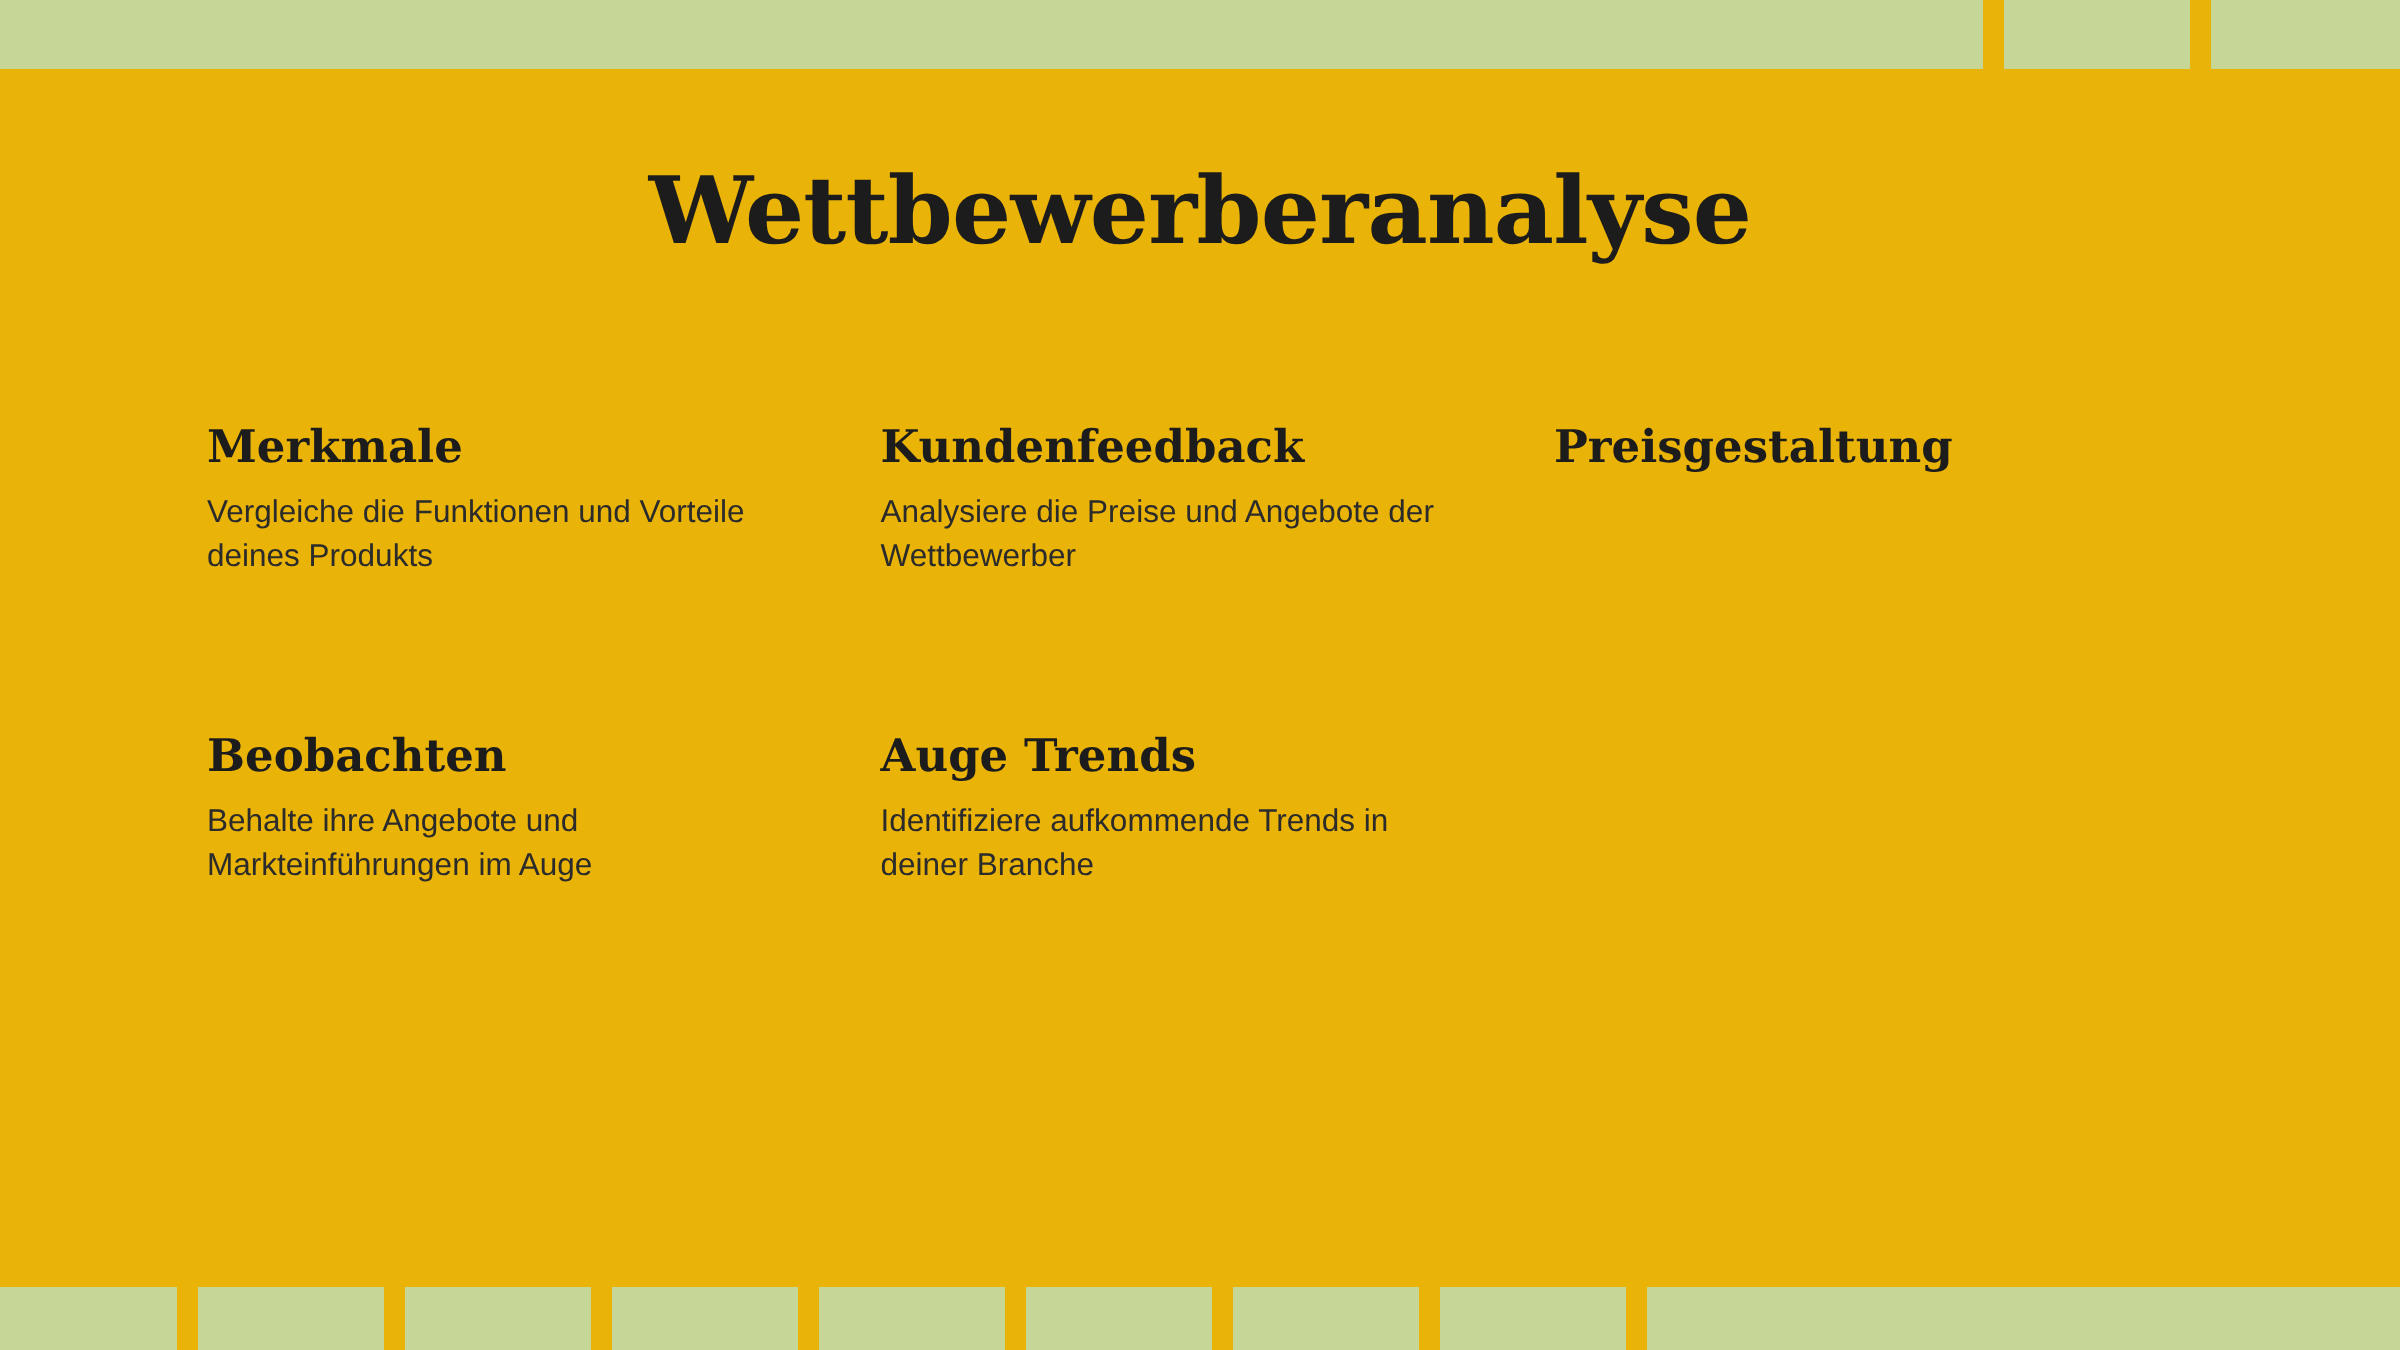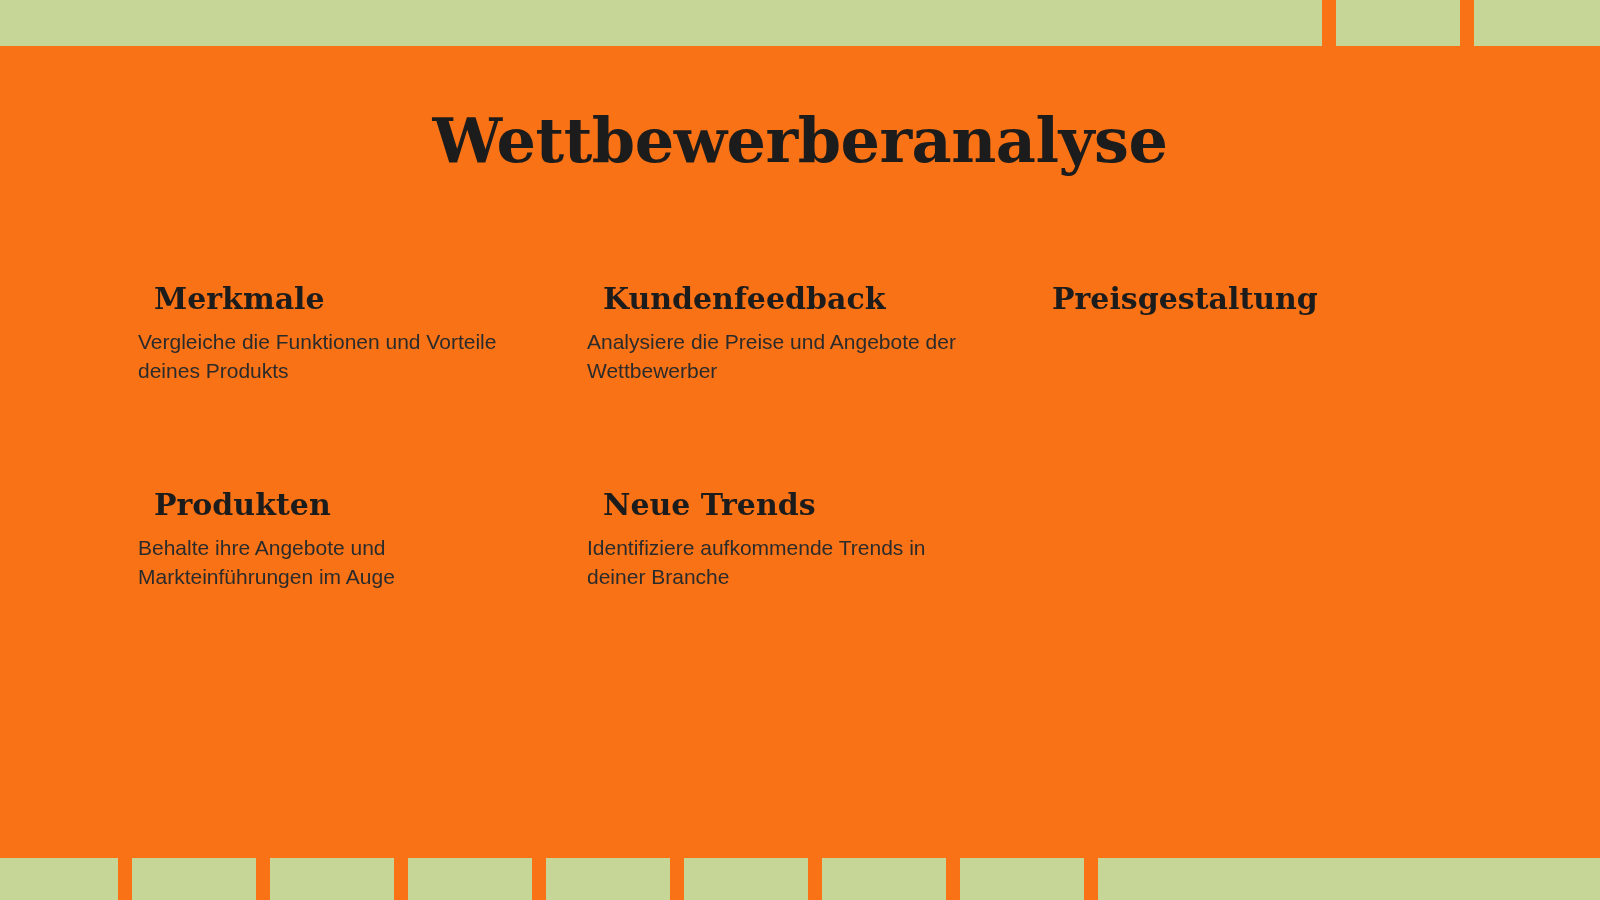--- a/index.html
+++ b/index.html
@@ -12,21 +12,21 @@
     height: 900px;
     overflow: hidden;
     font-family: "Liberation Sans", sans-serif;
     color: #1a1a1a;
   }
 
   .slide {
     position: relative;
     width: 1600px;
     height: 900px;
-    background: #f97316;
+    background: #eab308;
   }
 
   
   .top-deco {
     position: absolute;
     top: 0;
     left: 0;
     width: 1600px;
     height: 46px;
     display: flex;
@@ -93,21 +93,21 @@
     display: grid;
     grid-template-columns: 449px 449px 449px;
     grid-template-rows: auto auto;
     row-gap: 102px;
     column-gap: 0;
   }
   .cell {
     width: 380px;
   }
   .cell h3 {
-    margin: 0 0 10px 16px;
+    margin: 0 0 10px 0;
     font-family: "DejaVu Serif", serif;
     font-weight: bold;
     font-size: 30px;
     line-height: 1.15;
     color: #1c1c1c;
   }
   .cell p {
     margin: 0;
     font-family: "Liberation Sans", sans-serif;
     font-size: 21px;
@@ -139,26 +139,26 @@
     <div class="cell">
       <h3>Kundenfeedback</h3>
       <p>Analysiere die Preise und Angebote der Wettbewerber</p>
     </div>
 
     <div class="cell">
       <h3>Preisgestaltung</h3>
     </div>
 
     <div class="cell">
-      <h3>Produkten</h3>
+      <h3>Beobachten</h3>
       <p>Behalte ihre Angebote und Markteinführungen im Auge</p>
     </div>
 
     <div class="cell">
-      <h3>Neue Trends</h3>
+      <h3>Auge Trends</h3>
       <p>Identifiziere aufkommende Trends in deiner Branche</p>
     </div>
 
 
   </div>
 
   <div class="bottom-deco">
     <div class="blk" style="width:118px;"></div>
     <div class="blk"></div>
     <div class="blk"></div>

